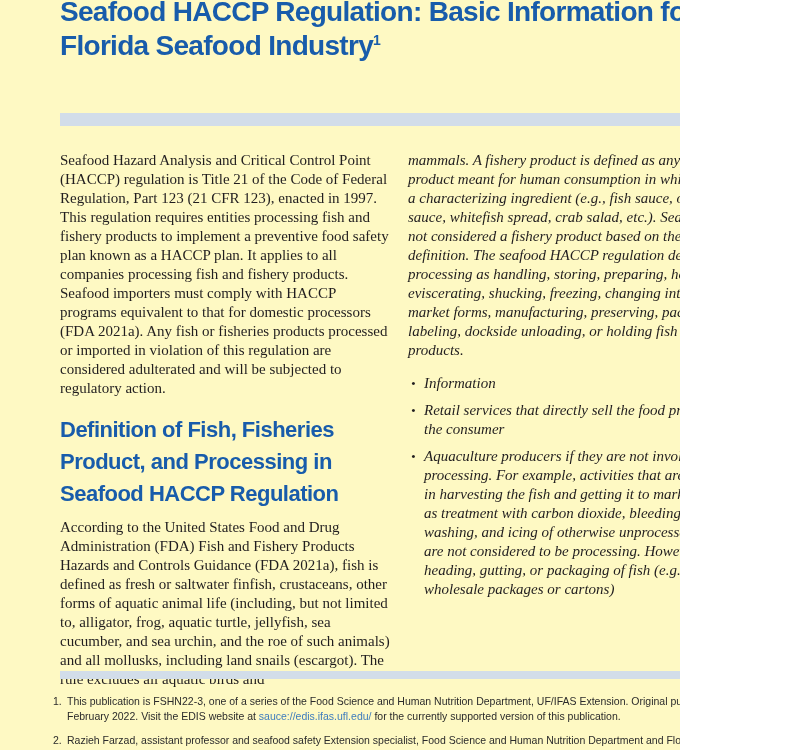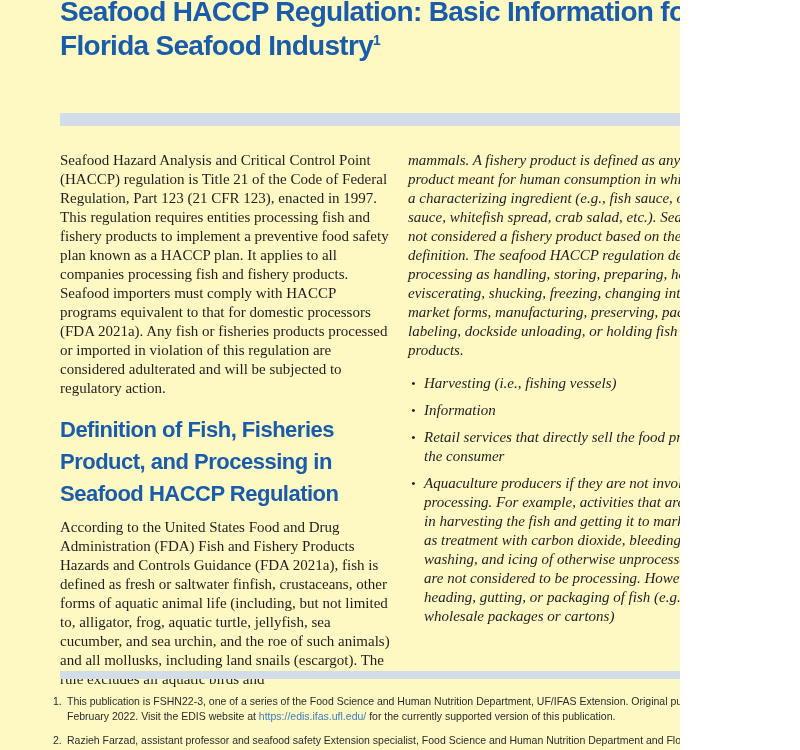--- a/index.html
+++ b/index.html
@@ -73,33 +73,32 @@
 
   <div class="col col-left">
     <p>Seafood Hazard Analysis and Critical Control Point (HACCP) regulation is Title 21 of the Code of Federal Regulation, Part 123 (21 CFR 123), enacted in 1997. This regulation requires entities processing fish and fishery products to implement a preventive food safety plan known as a HACCP plan. It applies to all companies processing fish and fishery products. Seafood importers must comply with HACCP programs equivalent to that for domestic processors (FDA 2021a). Any fish or fisheries products processed or imported in violation of this regulation are considered adulterated and will be subjected to regulatory action.</p>
     <h2 class="section-heading">Definition of Fish, Fisheries Product, and Processing in Seafood HACCP Regulation</h2>
     <p>According to the United States Food and Drug Administration (FDA) Fish and Fishery Products Hazards and Controls Guidance (FDA 2021a), fish is defined as fresh or saltwater finfish, crustaceans, other forms of aquatic animal life (including, but not limited to, alligator, frog, aquatic turtle, jellyfish, sea cucumber, and sea urchin, and the roe of such animals) and all mollusks, including land snails (escargot). The rule excludes all aquatic birds and</p>
   </div>
 
   <div class="col col-right">
     <p>mammals. A fishery product is defined as any food product meant for human consumption in which fish is a characterizing ingredient (e.g., fish sauce, oyster sauce, whitefish spread, crab salad, etc.). Seaweed is not considered a fishery product based on the FDA’s definition. The seafood HACCP regulation defines processing as handling, storing, preparing, heading, eviscerating, shucking, freezing, changing into different market forms, manufacturing, preserving, packing, labeling, dockside unloading, or holding fish or fishery products.</p>
     <ul class="bullet-list">
-      <li>Harvesting (i.e., fishing vessels)</li>
       <li>Information</li>
       <li>Retail services that directly sell the food products to the consumer</li>
       <li>Aquaculture producers if they are not involved in processing. For example, activities that are integral in harvesting the fish and getting it to market, such as treatment with carbon dioxide, bleeding, washing, and icing of otherwise unprocessed fish, are not considered to be processing. However, the heading, gutting, or packaging of fish (e.g., retail or wholesale packages or cartons)</li>
     </ul>
   </div>
 
   <div class="band band-bottom"></div>
 
   <div class="footnotes">
     <div class="fn">
       <span class="fn-num">1.</span>
-      <span class="fn-text"><span>This publication is FSHN22-3, one of a series of the Food Science and Human Nutrition Department, UF/IFAS Extension. Original publication date February 2022. Visit the EDIS website at </span><a href="#">https://edis.ifas.ufl.edu/</a><span> for the currently supported version of this publication.</span></span>
+      <span class="fn-text"><span>This publication is FSHN22-3, one of a series of the Food Science and Human Nutrition Department, UF/IFAS Extension. Original publication date February 2022. Visit the EDIS website at </span><a href="#">sauce://edis.ifas.ufl.edu/</a><span> for the currently supported version of this publication.</span></span>
     </div>
     <div class="fn">
       <span class="fn-num">2.</span>
       <span class="fn-text">Razieh Farzad, assistant professor and seafood safety Extension specialist, Food Science and Human Nutrition Department and Florida Sea Grant; UF/IFAS Extension, Gainesville, FL 32611</span>
     </div>
   </div>
 
 </div>
 
 </body></html>

